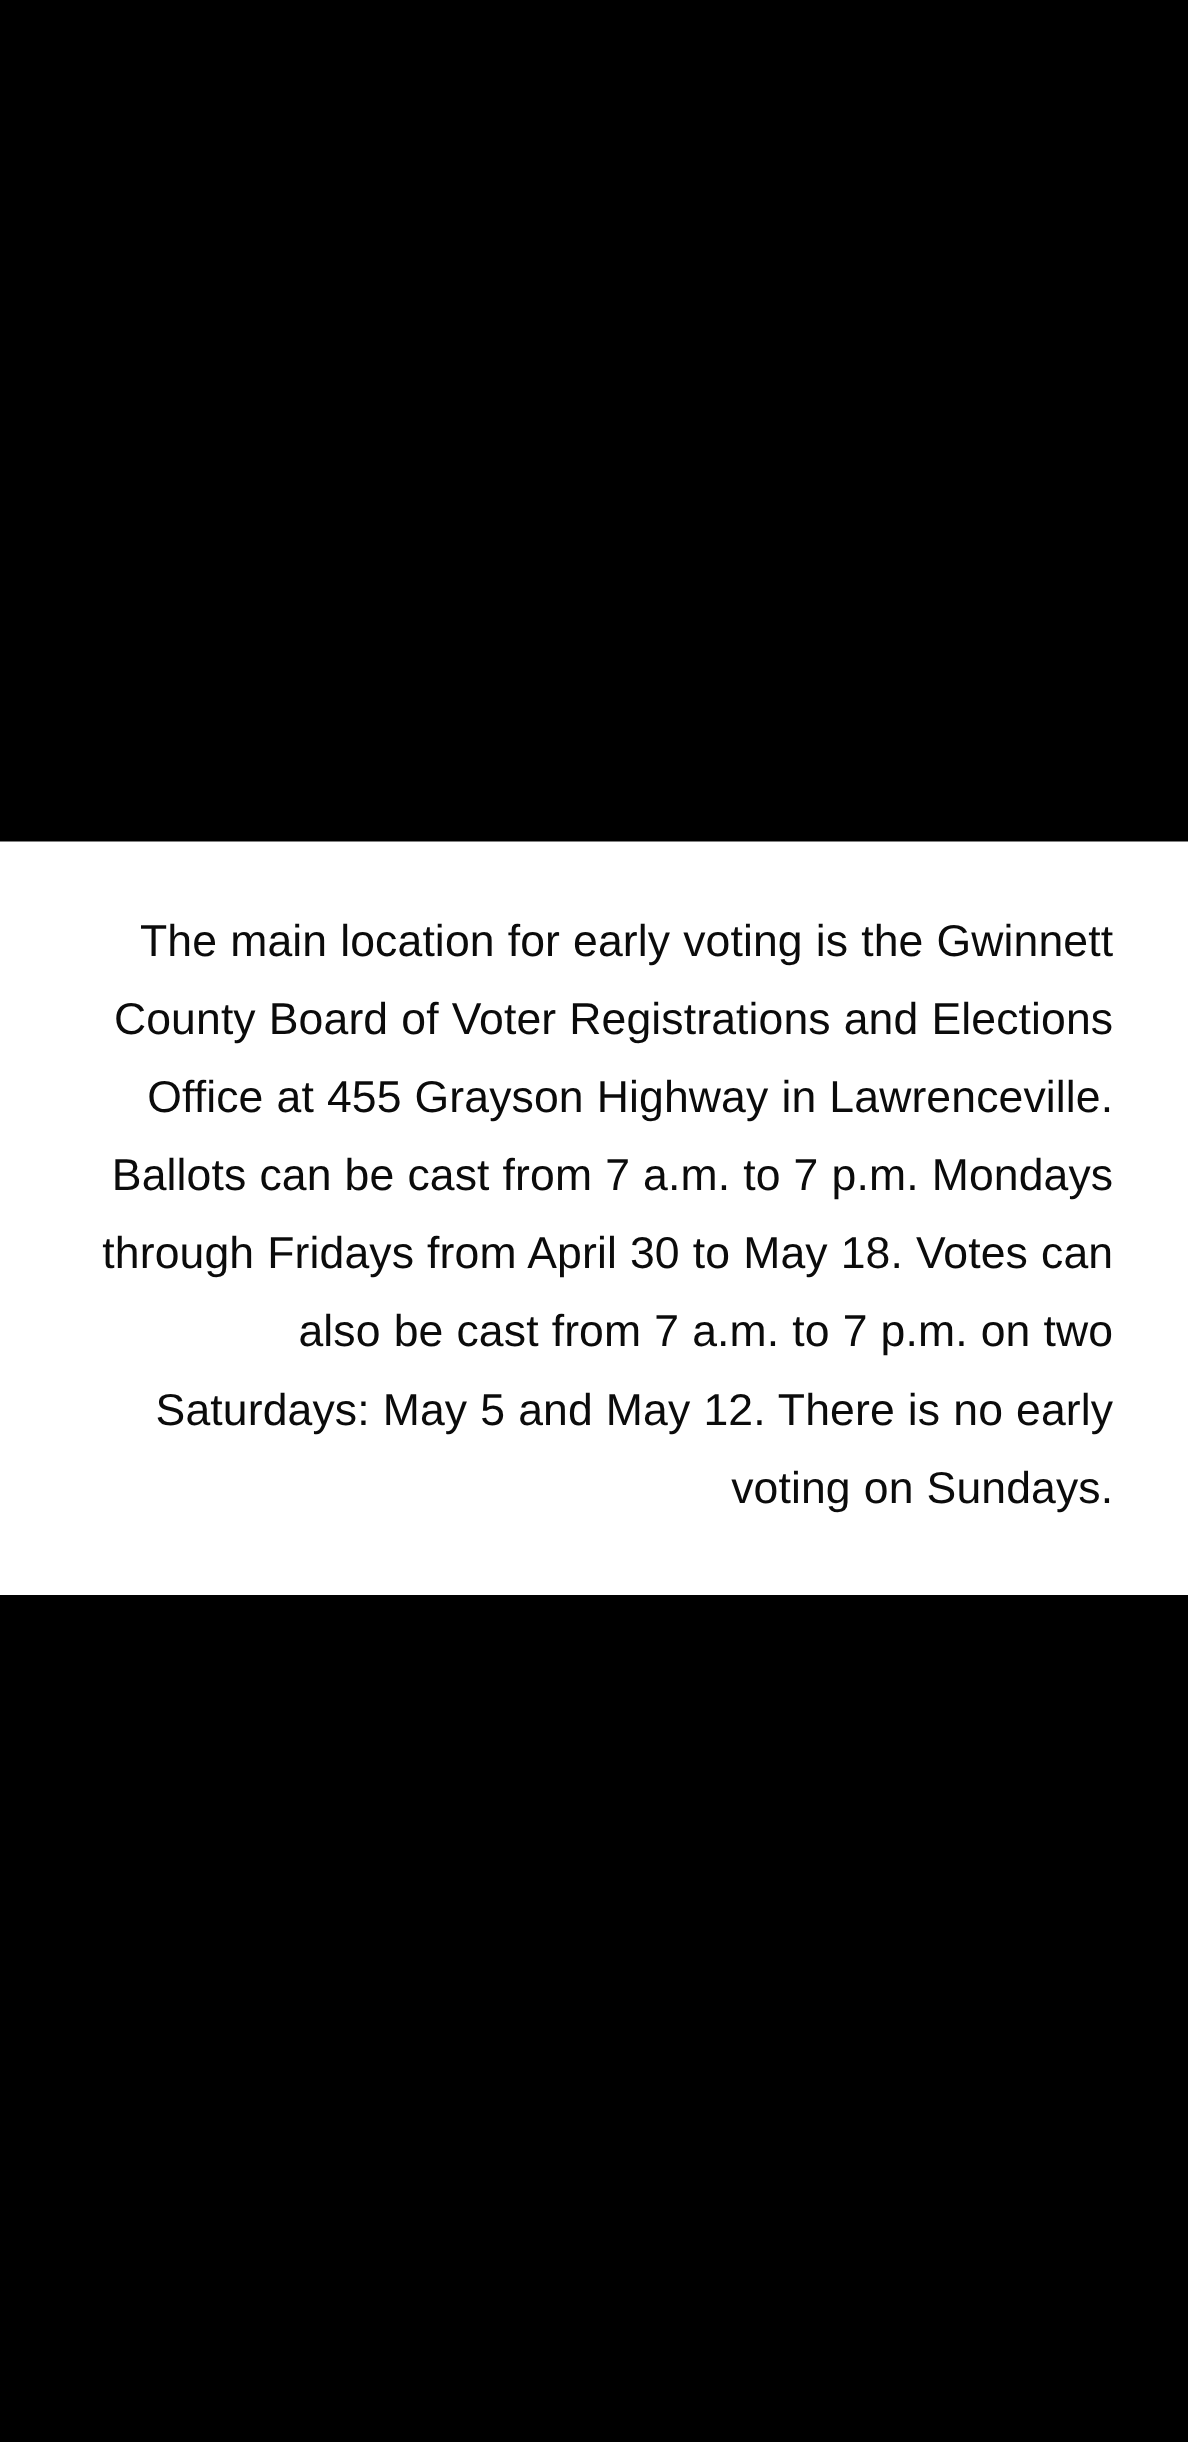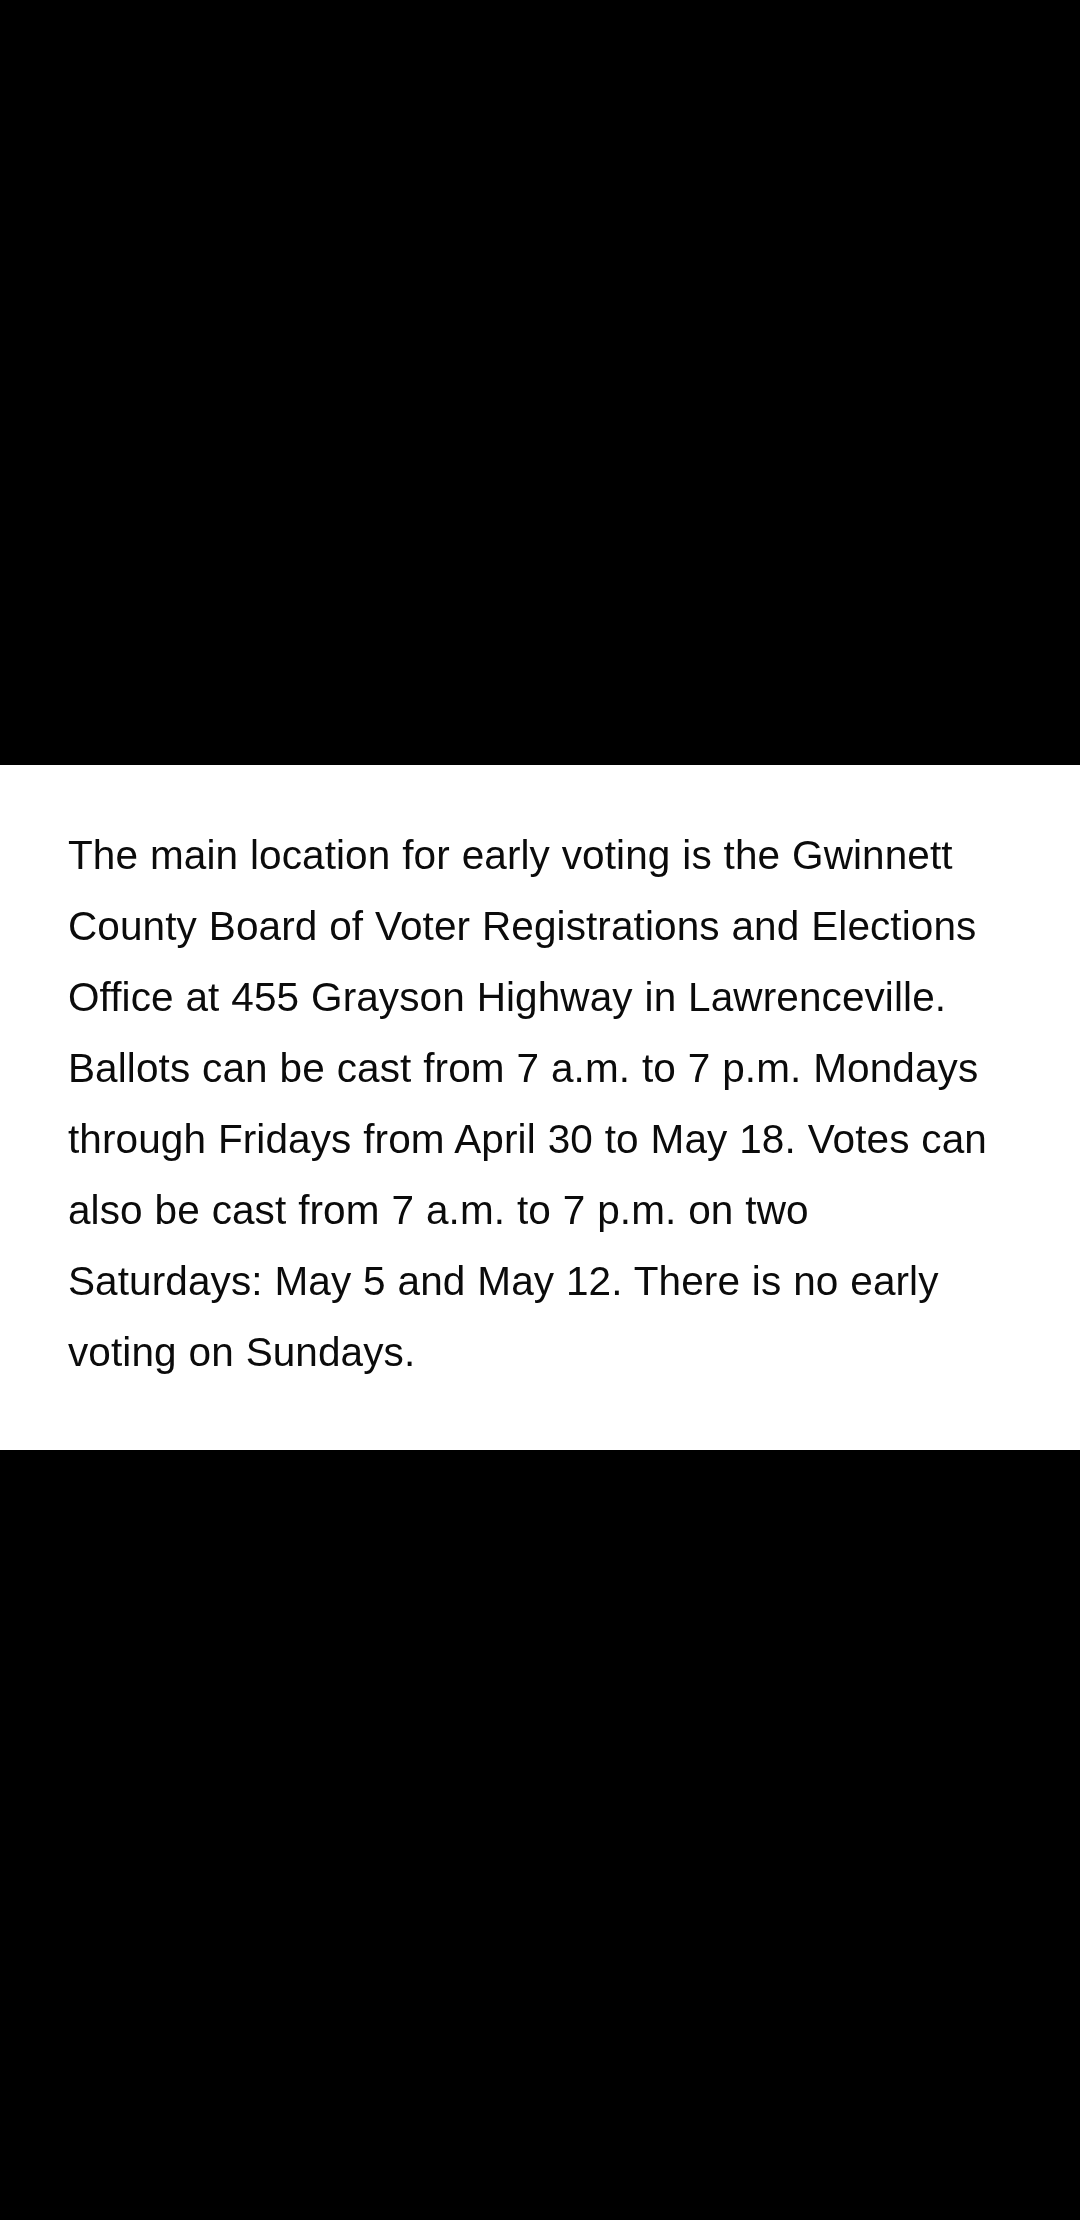--- a/index.html
+++ b/index.html
@@ -13,20 +13,21 @@
     overflow: hidden;
     font-family: "Liberation Sans", sans-serif;
   }
   .screen {
     position: relative;
     width: 1080px;
     height: 2220px;
     background: #000000;
     display: flex;
     flex-direction: column;
+    text-align: right;
   }
   .void-top {
     width: 100%;
     height: 765px;
     background: #000000;
     flex: none;
   }
   .content-card {
     width: 100%;
     background: #ffffff;

